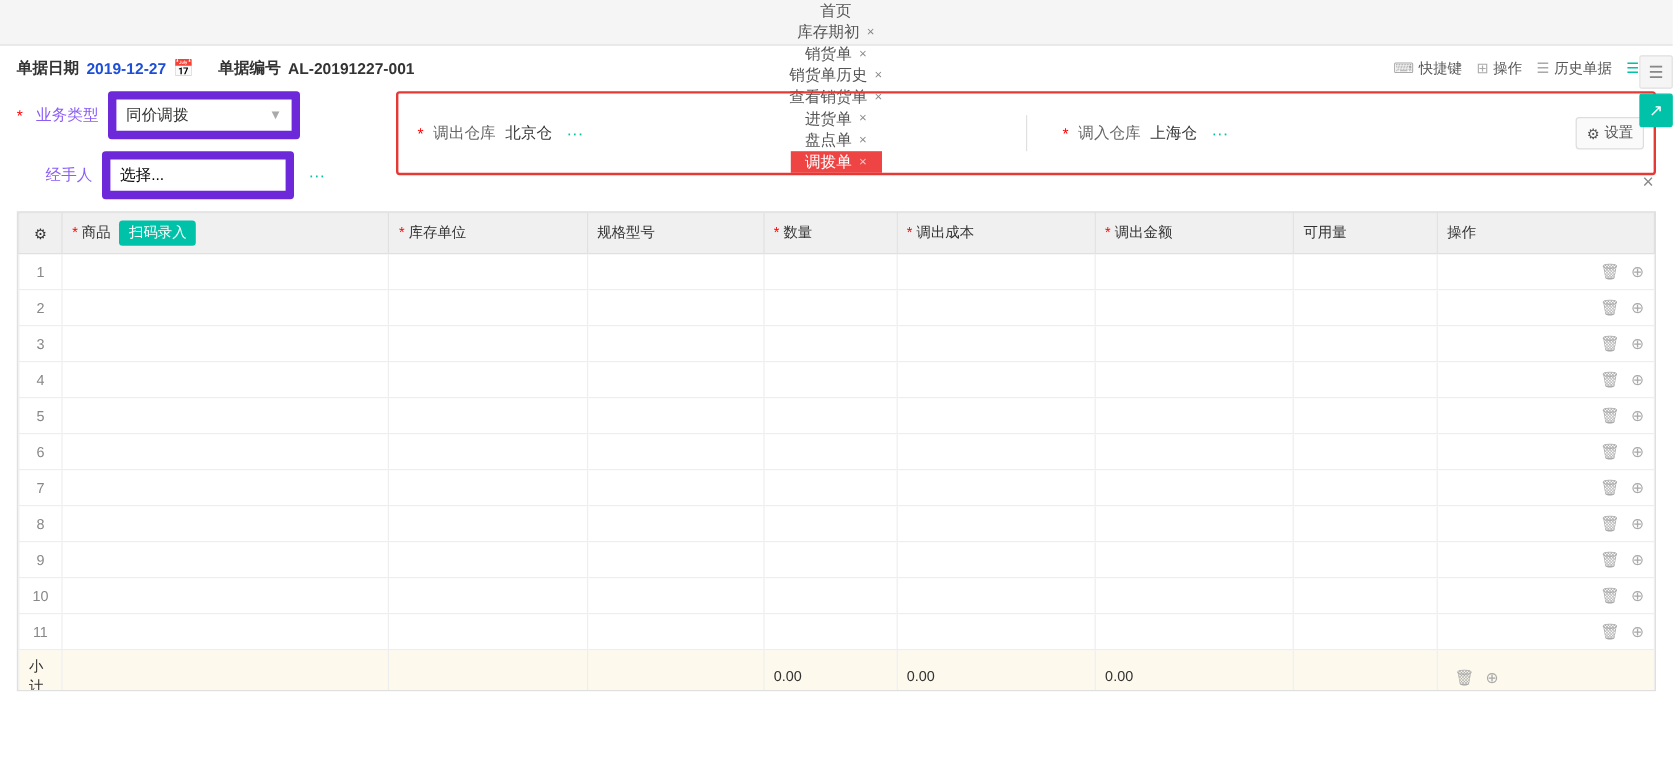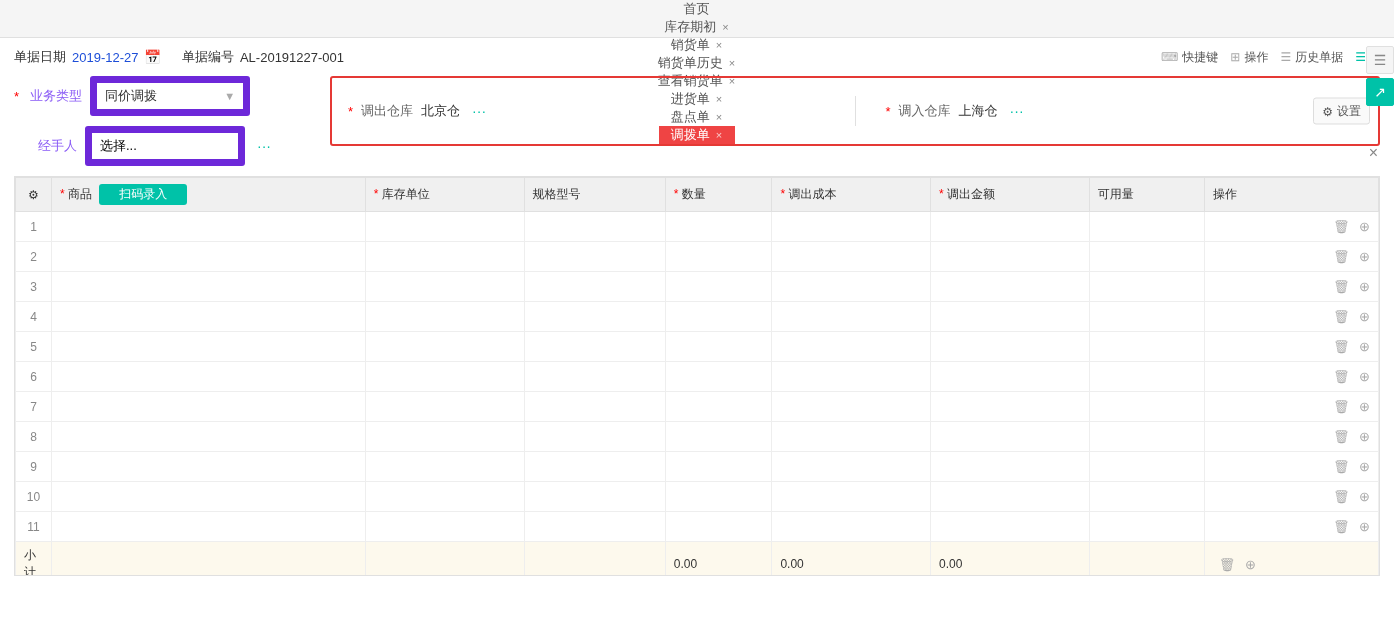--- a/index.html
+++ b/index.html
@@ -53,21 +53,21 @@
     }
 
     
     .header-row {
       display: flex;
       align-items: center;
       margin-bottom: 10px;
       gap: 20px;
     }
     .header-field {
-      display: flex; align-items: center; gap: 6px;
+      display: flex; align-items: center; gap: 6px; font-weight: bold;
     }
     .header-field .calendar-icon { color: #00c2a8; cursor: pointer; font-size: 14px; }
 
     .toolbar-right {
       margin-left: auto;
       display: flex; align-items: center; gap: 12px;
     }
     .toolbar-btn {
       display: flex; align-items: center; gap: 4px;
       color: #555; font-size: 12px; cursor: pointer;
@@ -173,21 +173,21 @@
 
     
     .gear-col { width: 36px; text-align: center; }
 
     
     .scan-btn {
       background: #00c2a8;
       color: #fff;
       border: none;
       border-radius: 3px;
-      padding: 2px 20px;
+      padding: 2px 8px;
       font-size: 12px;
       cursor: pointer;
       margin-left: 4px;
     }
 
     
     .right-panel {
       position: fixed;
       right: 0; top: 38px;
       display: flex; flex-direction: column;

